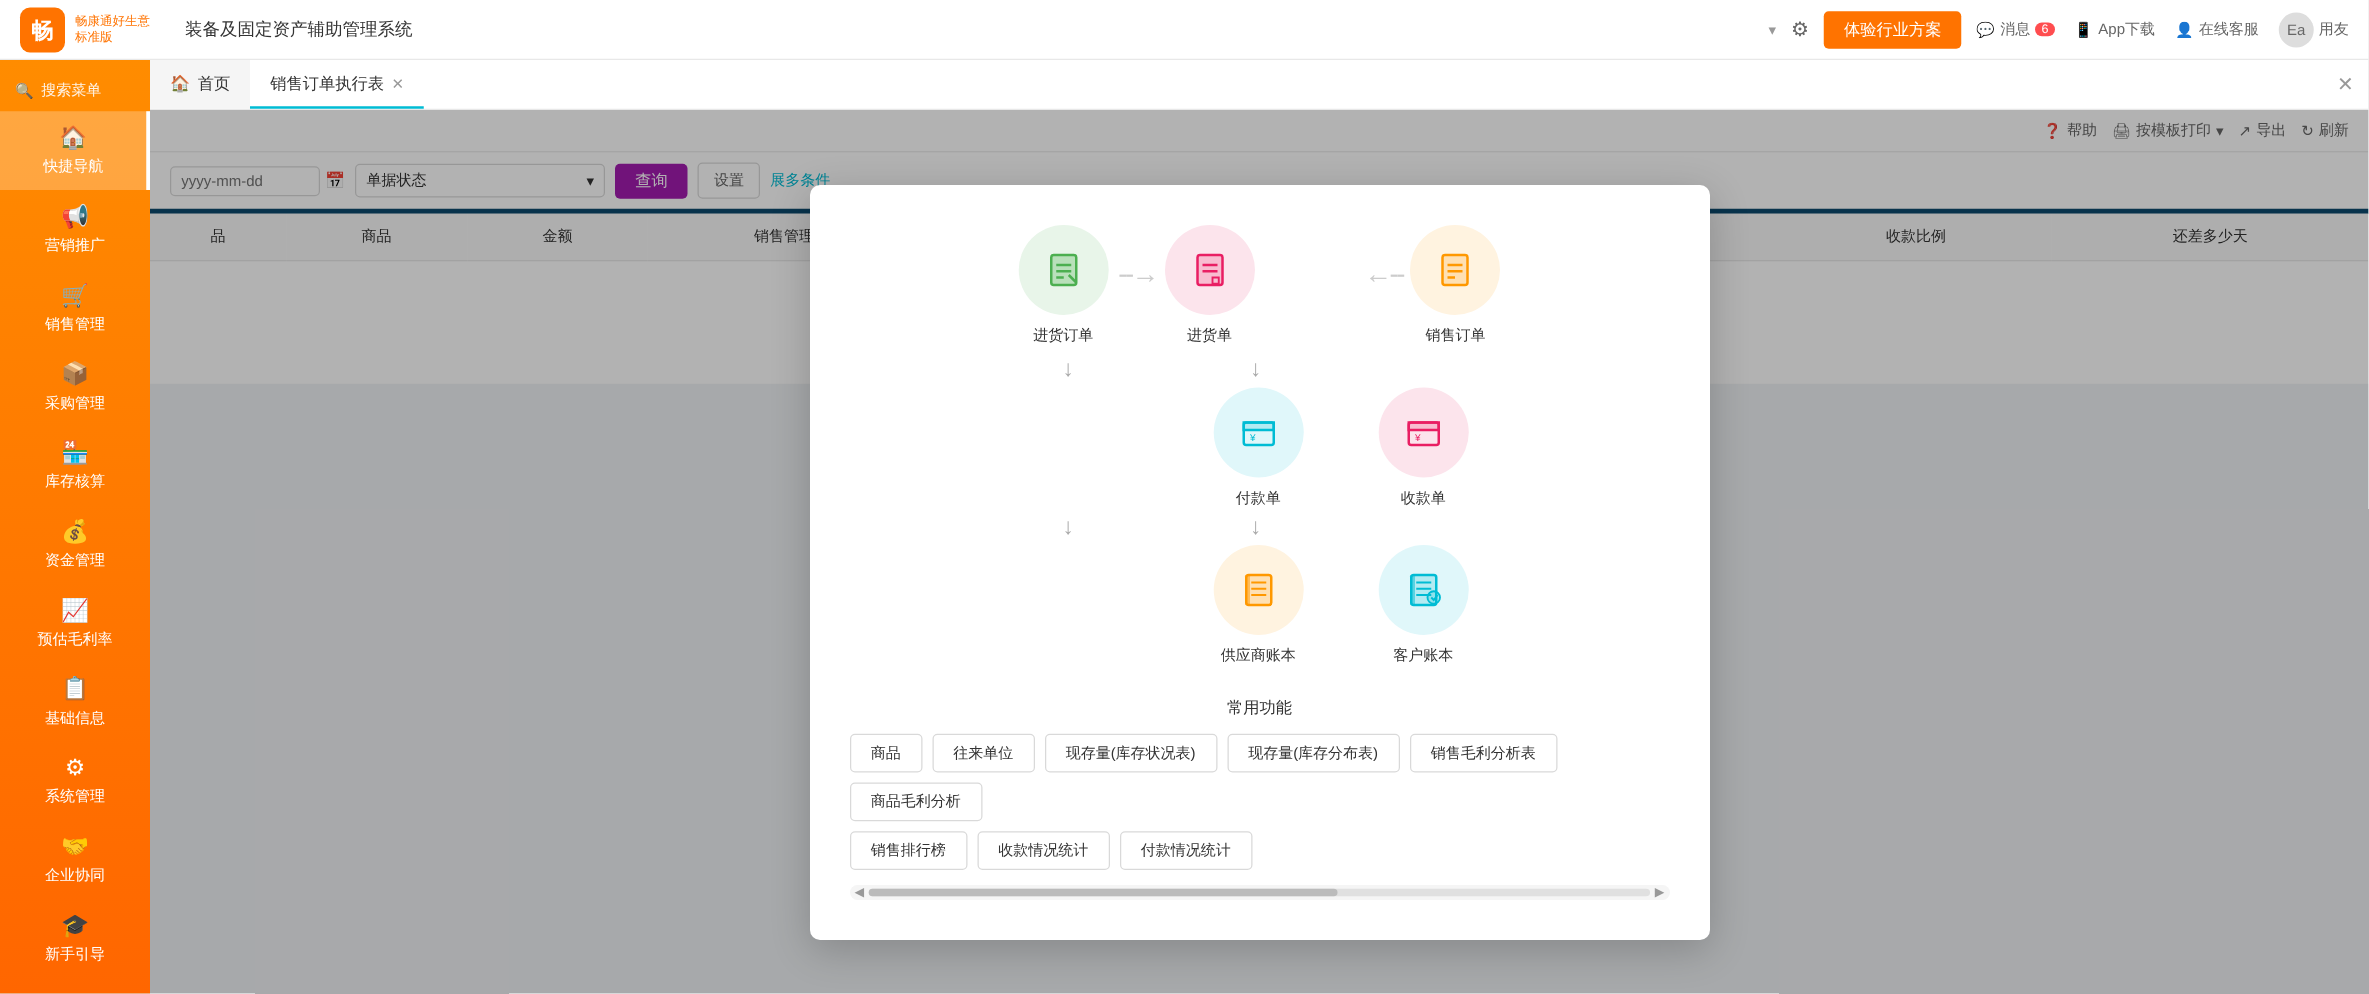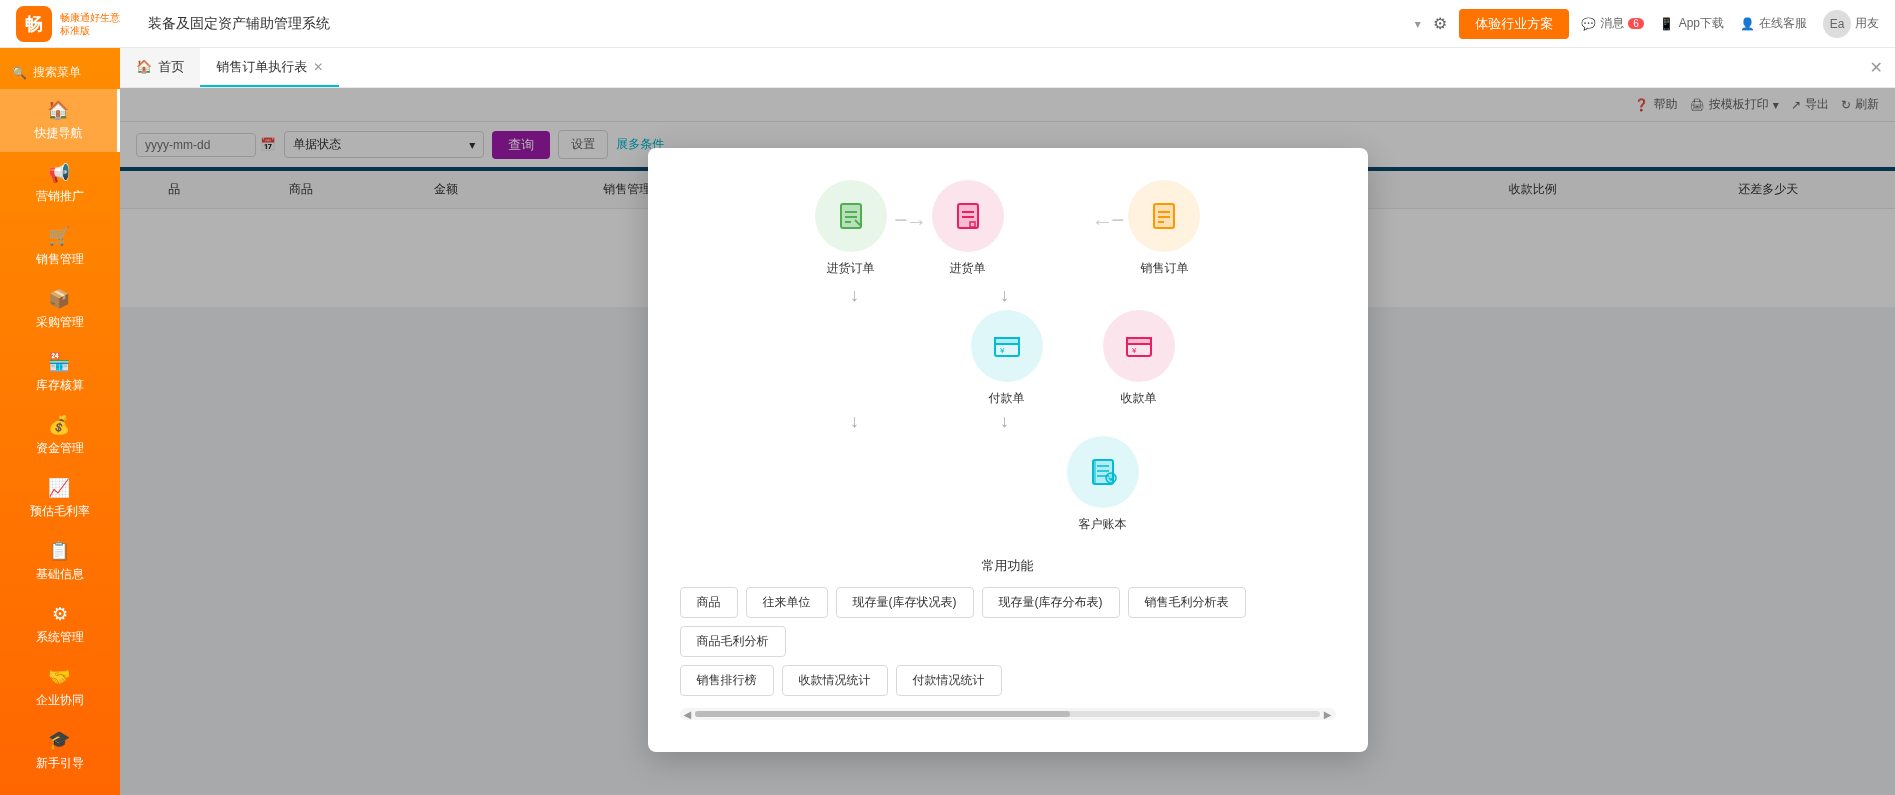--- a/index.html
+++ b/index.html
@@ -426,20 +426,33 @@
                 <div style="width:60px;"></div>
                 <div style="width:90px;text-align:center;">
                   <span style="color:#aaa;font-size:18px;">↓</span>
                 </div>
               </div>
 
               <div style="display:flex;align-items:center;gap:0;">
                 <div style="width:90px;"></div>
                 <div style="width:40px;"></div>
 
+                <div class="flow-item">
+                  <div class="flow-circle orange">
+                    <svg width="32" height="32" viewBox="0 0 32 32" fill="none">
+                      <rect x="6" y="4" width="20" height="24" rx="2" fill="#ff9800" opacity="0.2"></rect>
+                      <rect x="6" y="4" width="20" height="24" rx="2" stroke="#ff9800" stroke-width="2" fill="none"></rect>
+                      <line x1="10" y1="10" x2="22" y2="10" stroke="#ff9800" stroke-width="1.5"></line>
+                      <line x1="10" y1="15" x2="22" y2="15" stroke="#ff9800" stroke-width="1.5"></line>
+                      <line x1="10" y1="20" x2="22" y2="20" stroke="#ff9800" stroke-width="1.5"></line>
+                      <rect x="5" y="4" width="4" height="24" rx="1" fill="#ff9800" opacity="0.5"></rect>
+                    </svg>
+                  </div>
+                  <span class="flow-label">供应商账本</span>
+                </div>
                 <div style="width:60px;"></div>
 
                 <div class="flow-item">
                   <div class="flow-circle teal">
                     <svg width="32" height="32" viewBox="0 0 32 32" fill="none">
                       <rect x="6" y="4" width="20" height="24" rx="2" fill="#00bcd4" opacity="0.2"></rect>
                       <rect x="6" y="4" width="20" height="24" rx="2" stroke="#00bcd4" stroke-width="2" fill="none"></rect>
                       <line x1="10" y1="10" x2="22" y2="10" stroke="#00bcd4" stroke-width="1.5"></line>
                       <line x1="10" y1="15" x2="22" y2="15" stroke="#00bcd4" stroke-width="1.5"></line>
                       <line x1="10" y1="20" x2="22" y2="20" stroke="#00bcd4" stroke-width="1.5"></line>

